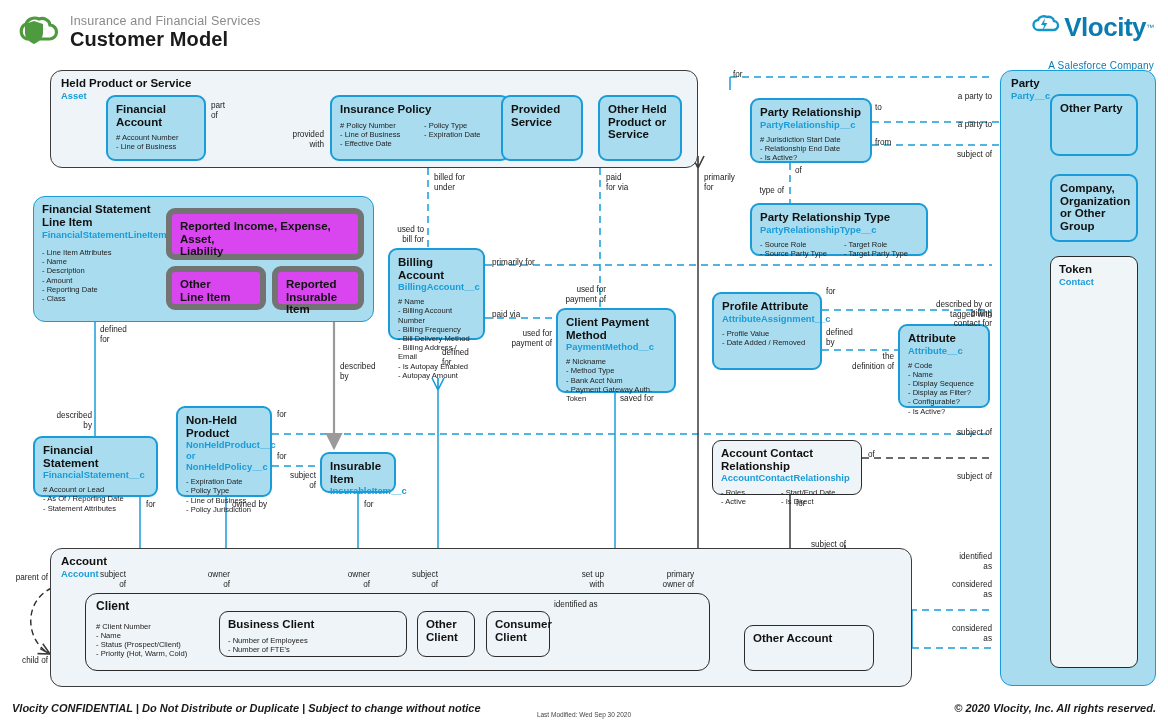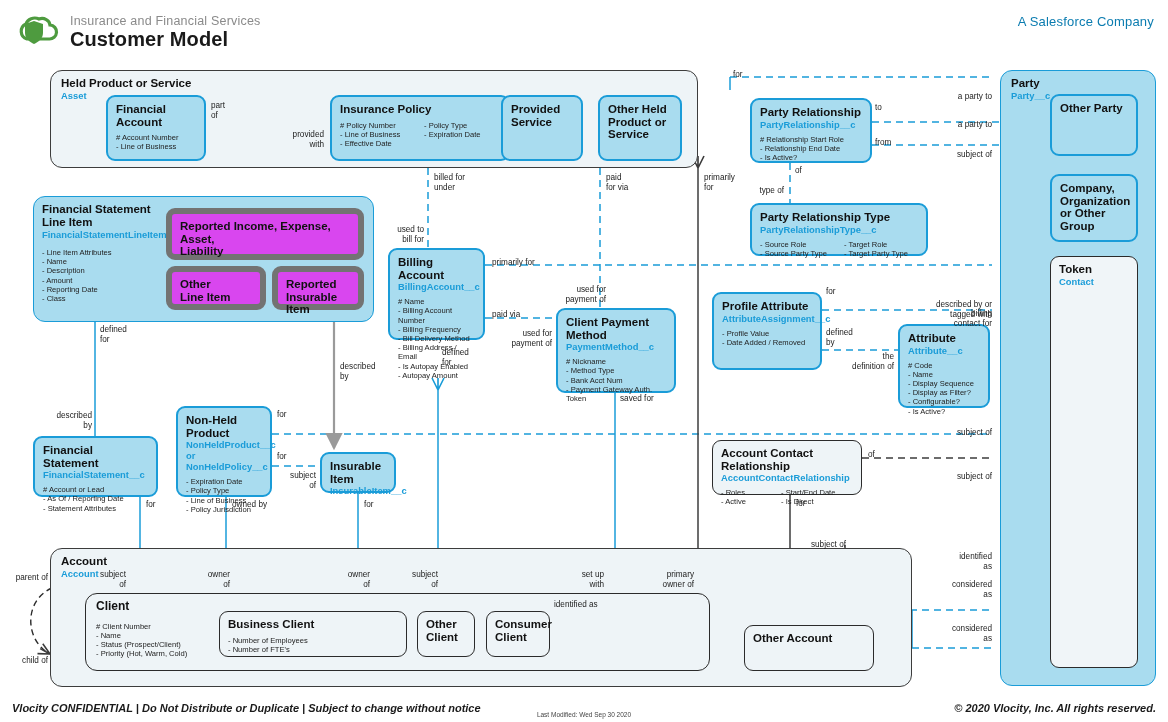--- a/index.html
+++ b/index.html
@@ -8,21 +8,21 @@
 
   .abs{position:absolute;}
 
   
   #header{left:0;top:0;width:1168px;height:62px;}
   #logo-mark{left:12px;top:14px;width:48px;height:36px;}
   #title-sub{left:70px;top:14px;font-size:12.5px;color:#8a8a8a;letter-spacing:.2px;}
   #title-main{left:70px;top:28px;font-size:20px;font-weight:bold;color:#1a1a1a;letter-spacing:.1px;}
   #vlocity-logo{right:14px;top:12px;text-align:right;}
   #vlocity-word{font-size:26px;font-weight:bold;color:#0b7cb0;letter-spacing:-.5px;line-height:1;}
-  #vlocity-tag{font-size:13px;color:#0b7cb0;letter-spacing:.2px;margin-top:2px;}
+  #vlocity-tag{font-size:10px;color:#0b7cb0;letter-spacing:.2px;margin-top:18px;}
 
   
   .container{border-radius:12px;box-sizing:border-box;}
   
   .cont-grey{background:#eef4f7;border:1.6px solid #3c3c3c;}
   
   .cont-blue{background:#a9dcef;border:1.6px solid #1a9cd8;}
   
   .cont-blueblock{background:#a9dcef;border:1.8px solid #1a9cd8;}
 
@@ -62,20 +62,30 @@
   <div class="abs" id="logo-mark">
     <svg width="48" height="36" viewBox="0 0 48 36">
       <path d="M14 10 a9 8 0 0 1 13 -5 a8 7 0 0 1 11 6 a7 7 0 0 1 -1 14 h-22 a8 8 0 0 1 -1 -15 z" fill="none" stroke="#4e9b3f" stroke-width="3.2"></path>
       <path d="M22 7 l9 3 v9 c0 6 -5 9 -9 11 c-4 -2 -9 -5 -9 -11 v-9 z" fill="#4e9b3f"></path>
     </svg>
   </div>
   <div class="abs" id="title-sub">Insurance and Financial Services</div>
   <div class="abs" id="title-main">Customer Model</div>
 
   <div class="abs" id="vlocity-logo">
+    <div style="display:flex;align-items:center;justify-content:flex-end;">
+      <span style="margin-right:4px;">
+        <svg width="30" height="26" viewBox="0 0 30 26">
+          <path d="M8 8 a6 5 0 0 1 9 -3 a5.5 5 0 0 1 7 4 a4.5 4.5 0 0 1 -1 9 h-14 a5 5 0 0 1 -1 -10 z" fill="none" stroke="#1596c8" stroke-width="2.4"></path>
+          <path d="M15 6 l-4 7 h3.2 l-1.8 6 l5 -8 h-3.2 z" fill="#1596c8"></path>
+        </svg>
+      </span>
+      <span id="vlocity-word">Vlocity</span>
+      <span style="font-size:8px;color:#0b7cb0;vertical-align:super;">™</span>
+    </div>
     <div id="vlocity-tag">A Salesforce Company</div>
   </div>
 </div>
 
 <svg id="wires">
   <defs>
     <marker id="ar-b" markerWidth="9" markerHeight="9" refX="8" refY="4.5" orient="auto">
       <path d="M0,0.6 L8,4.5 L0,8.4" fill="none" stroke="#1a9cd8" stroke-width="1.3"></path>
     </marker>
     <marker id="ar-d" markerWidth="9" markerHeight="9" refX="8" refY="4.5" orient="auto">
@@ -290,21 +300,21 @@
     <div>- Method Type</div>
     <div>- Bank Acct Num</div>
     <div>- Payment Gateway Auth. Token</div>
   </div>
 </div>
 
 <div class="ent ent-blue pad" style="left:750px;top:98px;width:122px;height:65px;">
   <div class="e-title">Party Relationship</div>
   <div class="e-api">PartyRelationship__c</div>
   <div class="e-attrs">
-    <div># Relationship Start Role</div>
+    <div># Jurisdiction Start Date</div>
     <div>- Relationship End Date</div>
     <div>- Is Active?</div>
   </div>
 </div>
 
 <div class="ent ent-blue pad" style="left:750px;top:203px;width:178px;height:53px;">
   <div class="e-title">Party Relationship Type</div>
   <div class="e-api">PartyRelationshipType__c</div>
   <div class="e-attrs">
     <span class="col" style="width:84px;">

